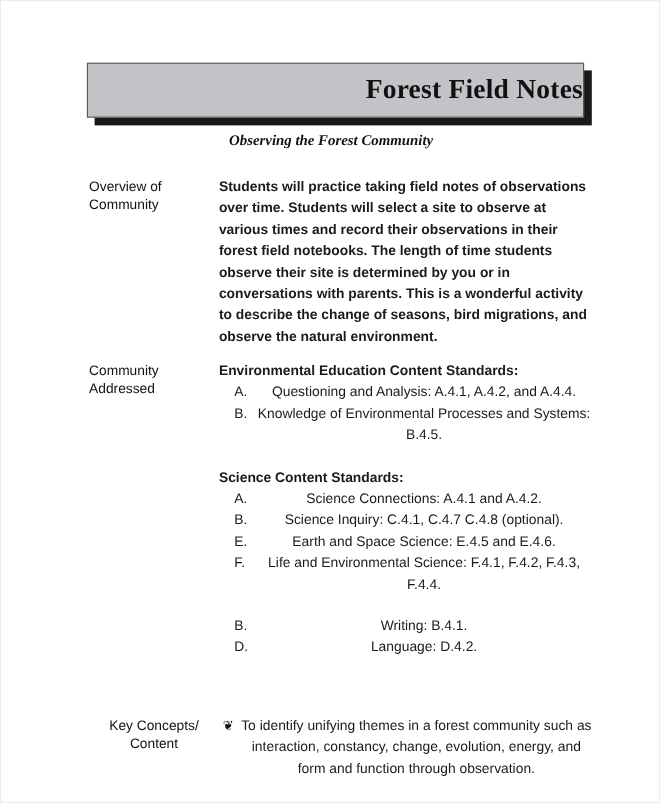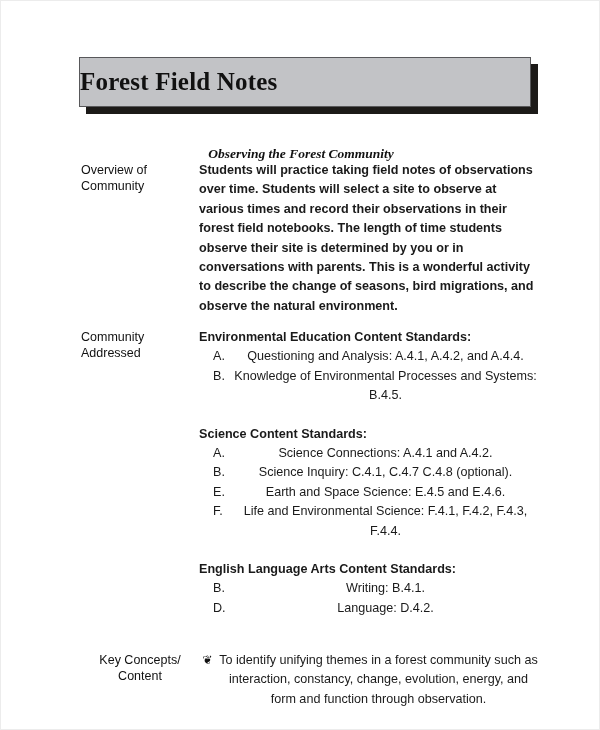--- a/index.html
+++ b/index.html
@@ -44,21 +44,21 @@
     position: absolute;
     left: 0;
     top: 0;
     width: 452px;
     height: 50px;
     box-sizing: border-box;
     background: #c2c3c6;
     border: 1px solid #58585a;
     display: flex;
     align-items: center;
-    justify-content: flex-start;
+    justify-content: flex-end;
   }
   .banner-title {
     font-family: "Liberation Serif", serif;
     font-weight: bold;
     font-size: 25px;
     letter-spacing: 0.2px;
     color: #111111;
     white-space: nowrap;
   }
 
@@ -66,21 +66,20 @@
     position: absolute;
     left: 0;
     top: 119px;
     width: 600px;
     text-align: center;
     font-family: "Liberation Serif", serif;
     font-weight: bold;
     font-style: italic;
     font-size: 13.5px;
     color: #111111;
-    margin-top: 26px;
   }
 
   
   .section {
     position: absolute;
     display: flex;
     left: 80px;
     width: 460px;
   }
   .sec-overview  { top: 160px; }
@@ -210,21 +209,20 @@
             <span class="std-text">Earth and Space Science:  E.4.5 and E.4.6.</span>
           </li>
           <li class="std-item">
             <span class="std-marker">F.</span>
             <span class="std-text">Life and Environmental Science: F.4.1, F.4.2, F.4.3, F.4.4.</span>
           </li>
         </ul>
       </div>
 
       <div class="std-group">
-        <p class="std-head">English Language Arts Content Standards:</p>
         <ul class="std-list">
           <li class="std-item">
             <span class="std-marker">B.</span>
             <span class="std-text">Writing:  B.4.1.</span>
           </li>
           <li class="std-item">
             <span class="std-marker">D.</span>
             <span class="std-text">Language:  D.4.2.</span>
           </li>
         </ul>

